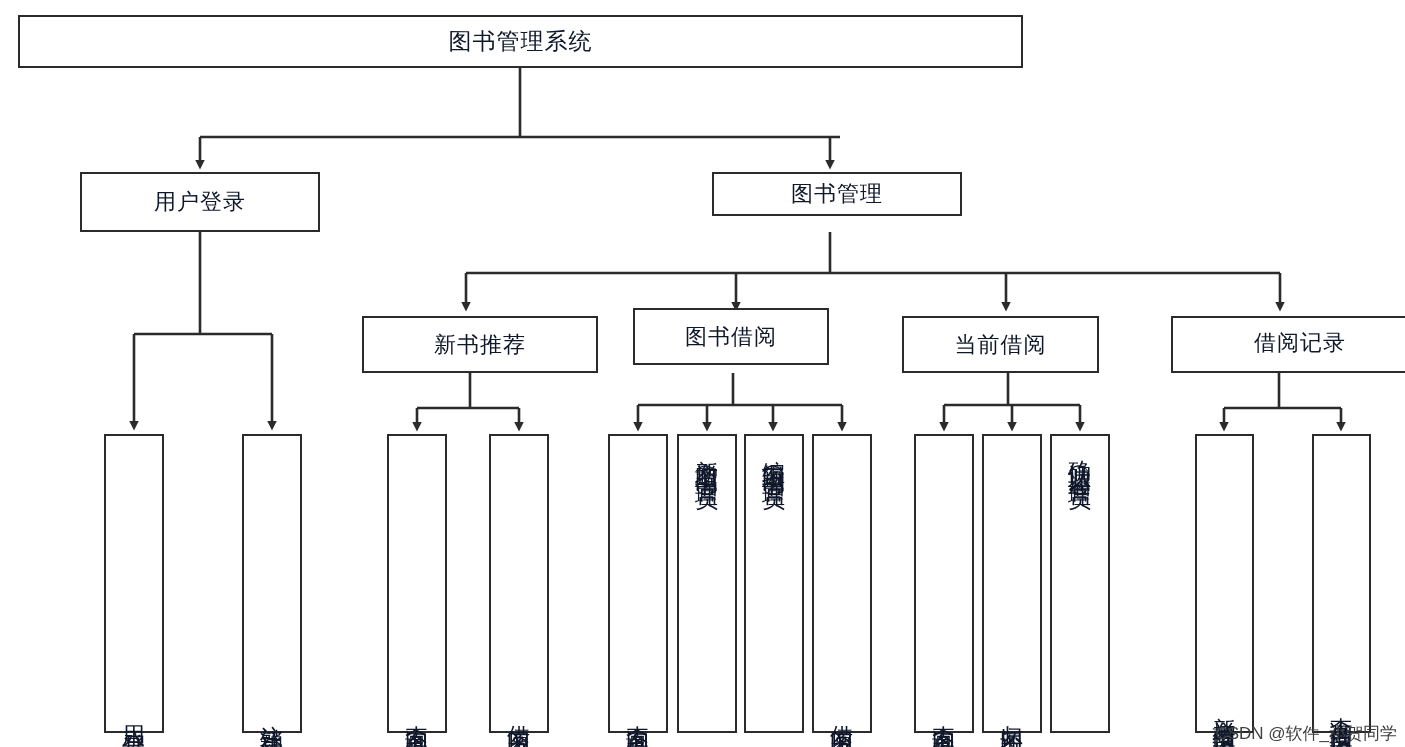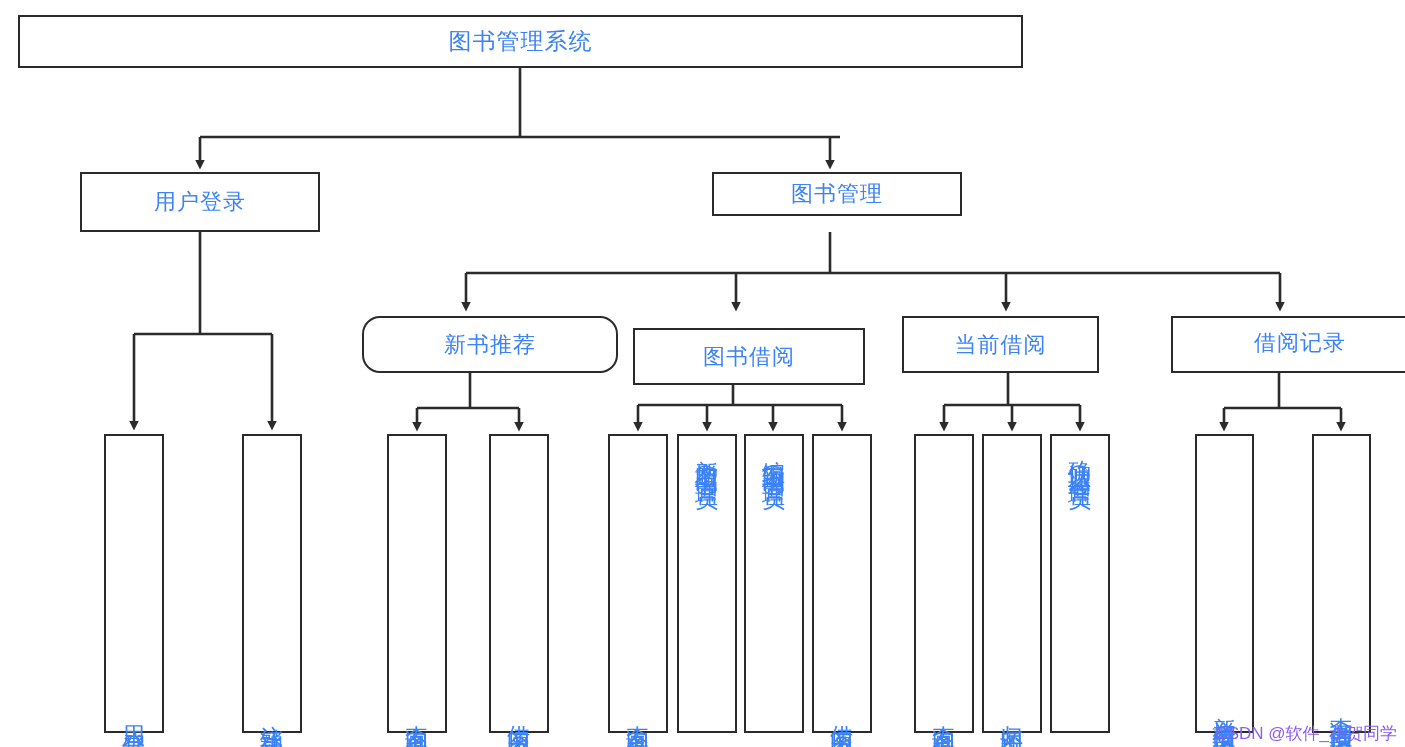--- a/index.html
+++ b/index.html
@@ -15,21 +15,21 @@
     position:absolute;
     left:0;top:0;
     width:1405px;height:747px;
     pointer-events:none;
   }
   .node{
     position:absolute;
     box-sizing:border-box;
     border:2px solid #2b2b2b;
     background:#ffffff;
-    color:#3b82f6;
+    color:#0f172a;
     display:flex;
     align-items:center;
     justify-content:center;
     z-index:2;
   }
   .node .lbl{
     display:block;
     line-height:1.0;
     white-space:nowrap;
   }
@@ -55,21 +55,21 @@
     text-orientation:upright;
     font-size:23px;
     letter-spacing:4px;
     line-height:1.05;
   }
   #watermark{
     position:absolute;
     right:8px;
     bottom:2px;
     font-size:17px;
-    color:#8b5cf6;
+    color:#404040;
     z-index:5;
     white-space:nowrap;
     pointer-events:none;
   }
 </style>
 </head>
 <body>
 
 <div id="canvas">
 
@@ -127,24 +127,24 @@
     <span class="lbl">图书管理系统</span>
   </div>
 
   <div class="node h-node" style="left:80px; top:172px; width:240px; height:60px;">
     <span class="lbl">用户登录</span>
   </div>
   <div class="node h-node" style="left:712px; top:172px; width:250px; height:44px;">
     <span class="lbl">图书管理</span>
   </div>
 
-  <div class="node h-node" style="left:362px; top:316px; width:256px; height:57px;border-radius:18px;">
+  <div class="node h-node" style="left:362px; top:316px; width:236px; height:57px;">
     <span class="lbl">新书推荐</span>
   </div>
-  <div class="node h-node" style="left:633px; top:328px; width:232px; height:57px;justify-content:center;">
+  <div class="node h-node" style="left:633px; top:308px; width:196px; height:57px;justify-content:center;">
     <span class="lbl">图书借阅</span>
   </div>
   <div class="node h-node" style="left:902px; top:316px; width:197px; height:57px;">
     <span class="lbl">当前借阅</span>
   </div>
   <div class="node h-node" style="left:1171px; top:316px; width:258px; height:57px;font-family:Liberation Mono, monospace;">
     <span class="lbl">借阅记录</span>
   </div>
 
   <div class="node v-node" style="left:104px; top:434px; width:60px; height:299px;">

